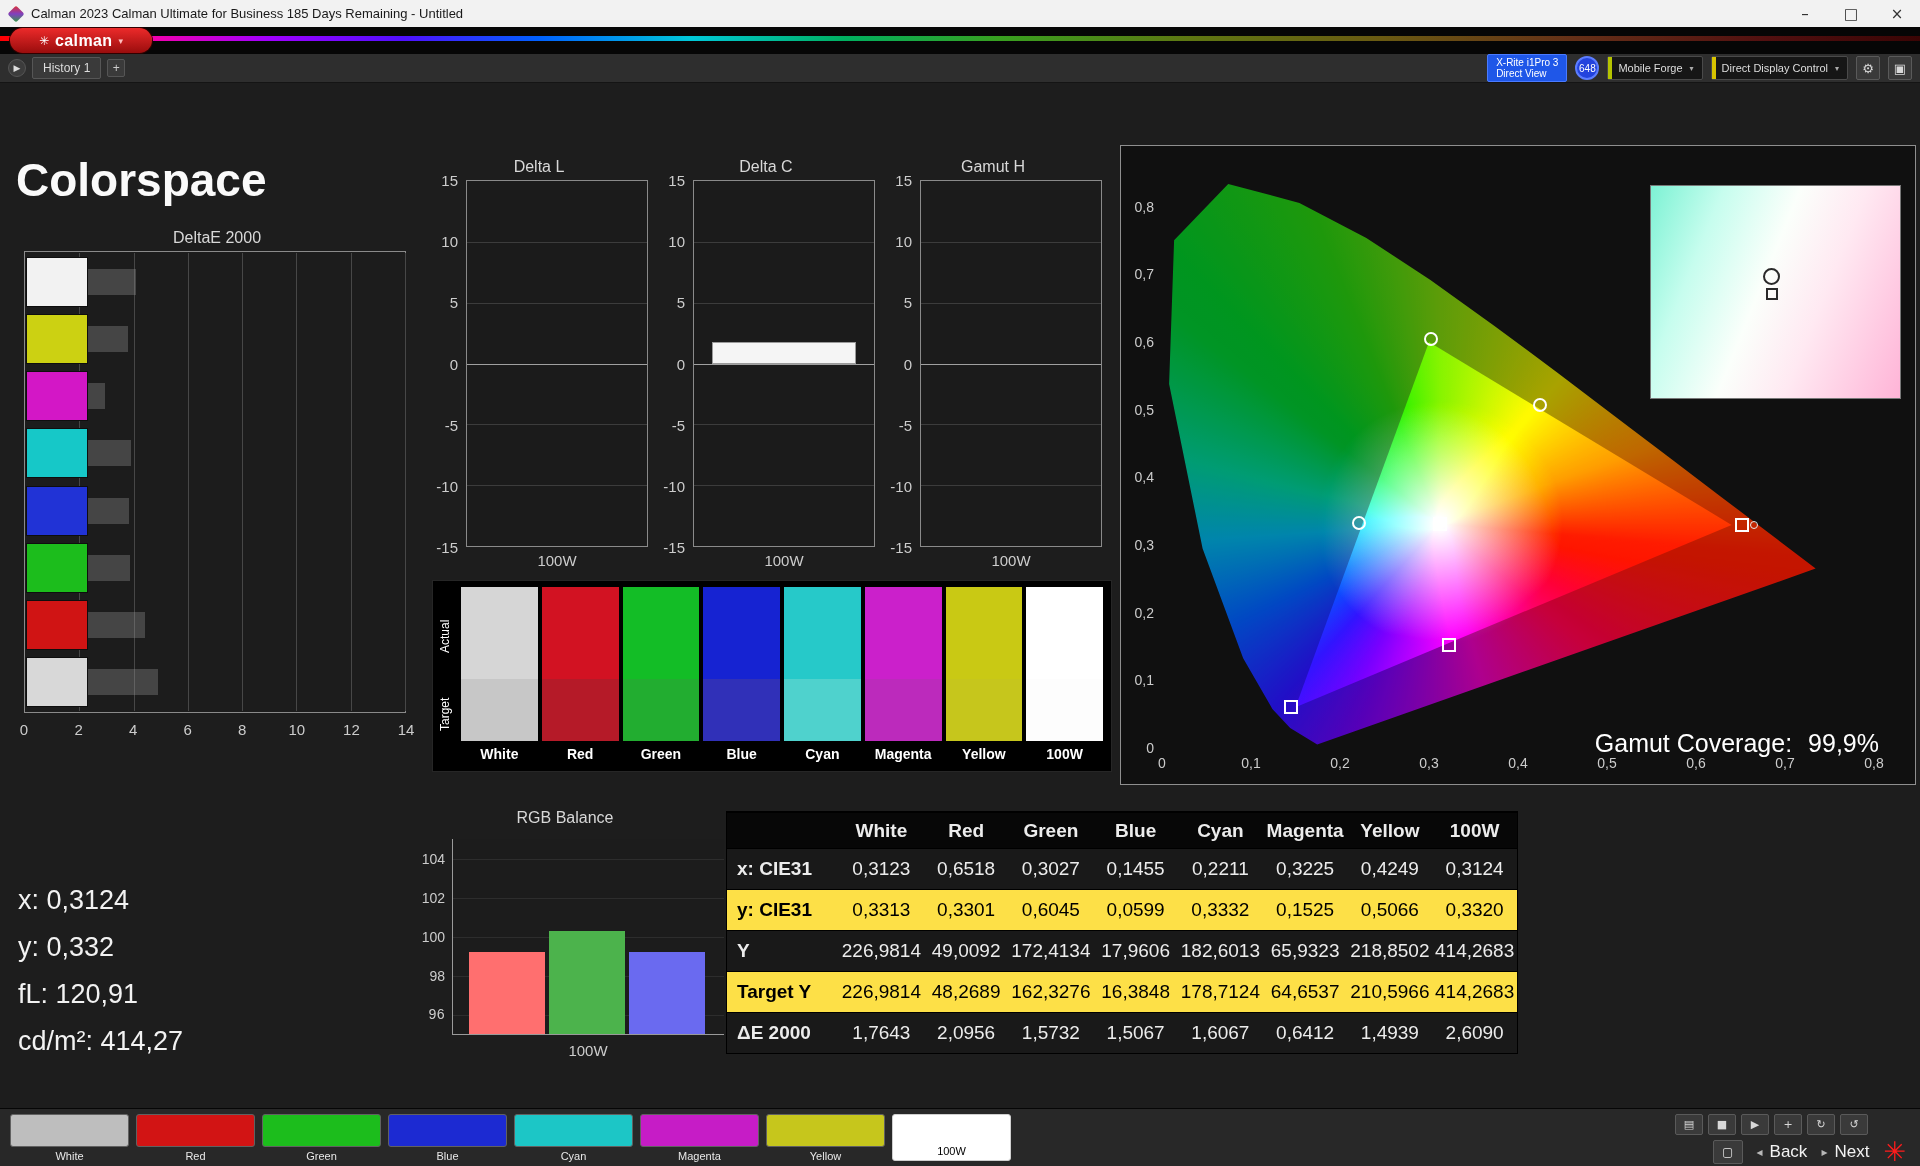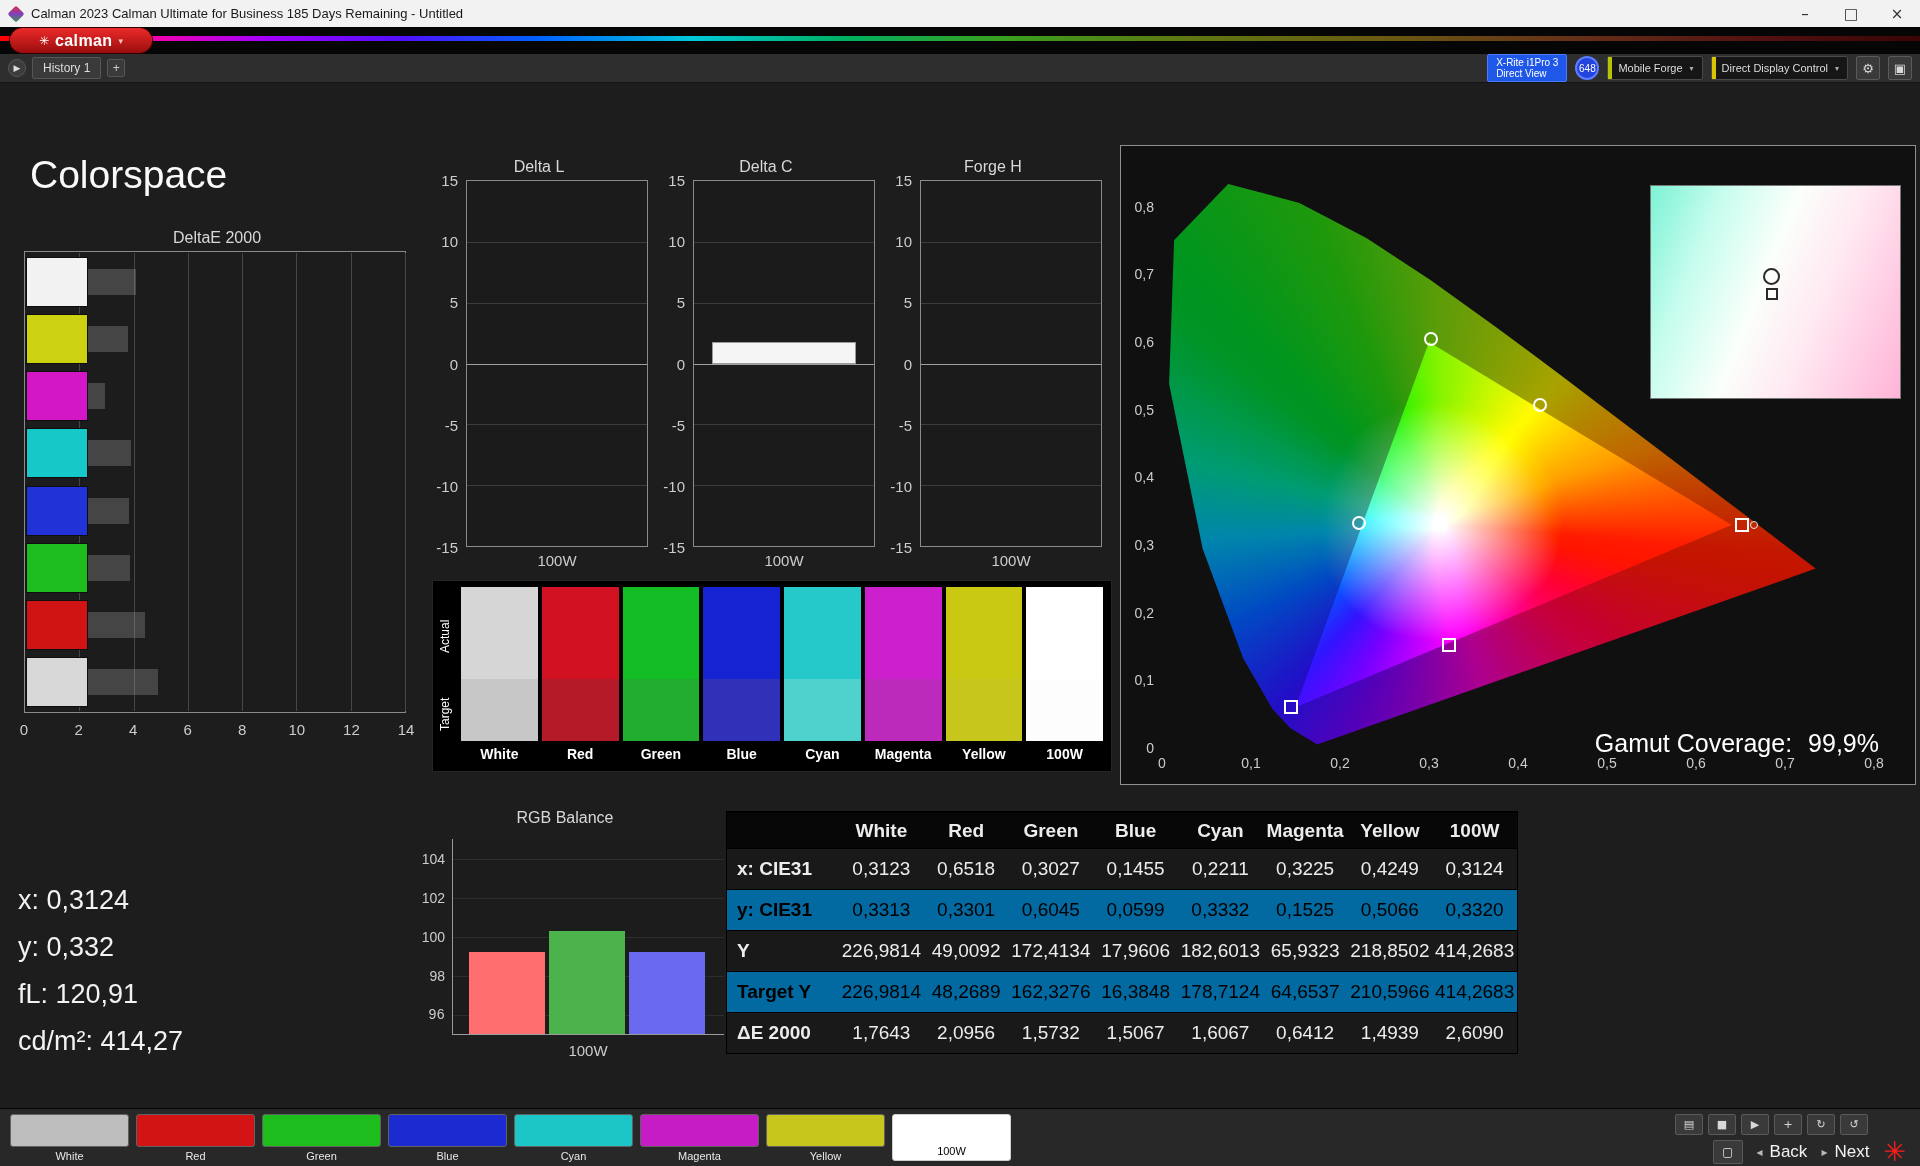--- a/index.html
+++ b/index.html
@@ -28,21 +28,21 @@
 .tab-add{margin-left:6px;width:18px;height:18px;background:#3a3a3a;border:1px solid #555;border-radius:2px;color:#ccc;font-size:12px;display:flex;align-items:center;justify-content:center}
 .tab-right{margin-left:auto;display:flex;align-items:center;gap:8px}
 .meter-btn{background:#1f57e8;border:1px solid #4a7bff;border-radius:2px;color:#fff;font-size:10px;line-height:11px;padding:2px 8px;display:flex;flex-direction:column}
 .badge{width:24px;height:24px;border-radius:50%;background:#2343dd;border:2px solid #5c7dff;color:#fff;font-size:10px;display:flex;align-items:center;justify-content:center}
 .drop-btn{position:relative;background:#161616;border:1px solid #4a4a4a;border-radius:2px;color:#ddd;font-size:11px;height:24px;display:flex;align-items:center;gap:7px;padding:0 8px 0 10px}
 .drop-btn .accent{position:absolute;left:0;top:0;bottom:0;width:4px}
 .drop-btn b{font-size:8px;color:#aaa;font-weight:normal;font-family:"DejaVu Sans",sans-serif}
 .sq-btn{width:24px;height:24px;background:#3a3a3a;border:1px solid #5a5a5a;border-radius:2px;color:#d8d8d8;font-size:13px;display:flex;align-items:center;justify-content:center;font-family:"DejaVu Sans",sans-serif}
 
 
-.page-title{position:absolute;left:30px;top:153px;font-size:39px;color:#fafafa;font-weight:400}
+.page-title{position:absolute;left:16px;top:153px;font-size:46px;color:#fafafa;font-weight:700}
 
 
 .chart-title{position:absolute;top:0;left:0;right:0;text-align:center;font-size:16px;color:#d8d8d8}
 
 
 .deltae-panel{position:absolute;left:22px;top:229px;width:390px;height:525px}
 .de-plot{position:absolute;left:2px;right:6px;top:22px;height:462px;border:1px solid #8a8a8a;background:#1c1c1c}
 .de-rows{position:absolute;inset:1px;display:flex;flex-direction:column;z-index:1}
 .de-row{flex:1;position:relative}
 .de-bar{position:absolute;left:62px;top:50%;transform:translateY(-50%);height:26px;background:rgba(145,145,145,.35)}
@@ -105,21 +105,21 @@
 .rgb-bar{position:absolute;bottom:0}
 .rgb-yt{position:absolute;right:calc(100% + 8px);transform:translateY(-50%);font-size:14px;color:#ccc}
 .rgb-grid{position:absolute;left:0;right:0;height:1px;background:#2d2d2d}
 .rgb-xlabel{position:absolute;left:52px;right:6px;top:233px;text-align:center;font-size:15px;color:#ccc}
 
 
 .readings-table{position:absolute;left:726px;top:811px;width:792px;border:1px solid #000;background:#000}
 .t-row{display:grid;grid-template-columns:112px repeat(8,1fr);height:41px;border-top:1px solid #000}
 .t-row.t-head{height:36px;background:#070707}
 .t-row.dark{background:#191919}
-.t-row.light{background:#0369a1}
+.t-row.light{background:#fde047}
 .t-cell{display:flex;align-items:center;justify-content:center;font-size:19px;color:#ececec}
 .t-head .t-cell{font-weight:bold}
 .light .t-cell{color:#000}
 .t-label{justify-content:flex-start;padding-left:10px;font-weight:bold}
 
 
 .bottombar{position:absolute;left:0;right:0;bottom:0;height:58px;background:#282828;border-top:1px solid #060606}
 .color-buttons{position:absolute;left:10px;top:5px;display:flex;gap:7px}
 .cbtn{width:119px;display:flex;flex-direction:column;align-items:stretch}
 .cbtn .blk{height:33px;border:1px solid #616161;border-radius:3px}
@@ -278,21 +278,21 @@
           <div class="d-grid" style="top: 16.6667%;"></div>
           <div class="d-grid" style="top: 33.3333%;"></div>
           <div class="d-grid zero" style="top: 50%;"></div>
           <div class="d-grid" style="top: 66.6667%;"></div>
           <div class="d-grid" style="top: 83.3333%;"></div>
           <div class="d-bar" style="height: 6%;"></div>
         </div>
         <div class="d-xlabel">100W</div>
       </div>
       <div class="delta-panel" style="left: 882px;">
-        <div class="chart-title">Forge H</div>
+        <div class="chart-title">Gamut H</div>
         <div class="d-ylabels">
           <div class="d-ytick" style="top: 0%;">15</div>
           <div class="d-ytick" style="top: 16.6667%;">10</div>
           <div class="d-ytick" style="top: 33.3333%;">5</div>
           <div class="d-ytick" style="top: 50%;">0</div>
           <div class="d-ytick" style="top: 66.6667%;">-5</div>
           <div class="d-ytick" style="top: 83.3333%;">-10</div>
           <div class="d-ytick" style="top: 100%;">-15</div>
         </div>
         <div class="d-plot">

